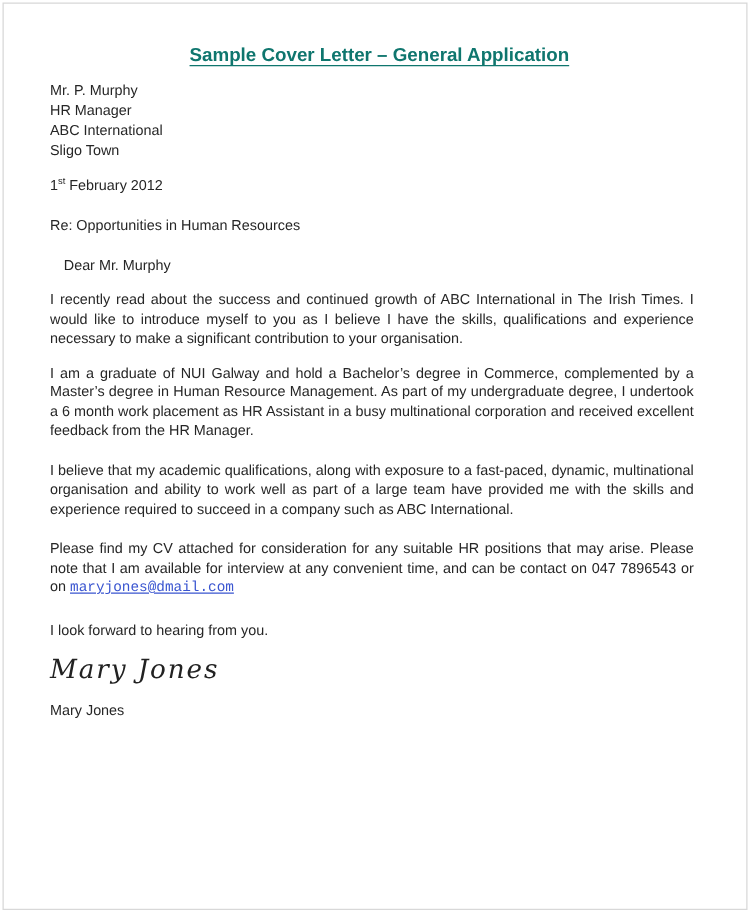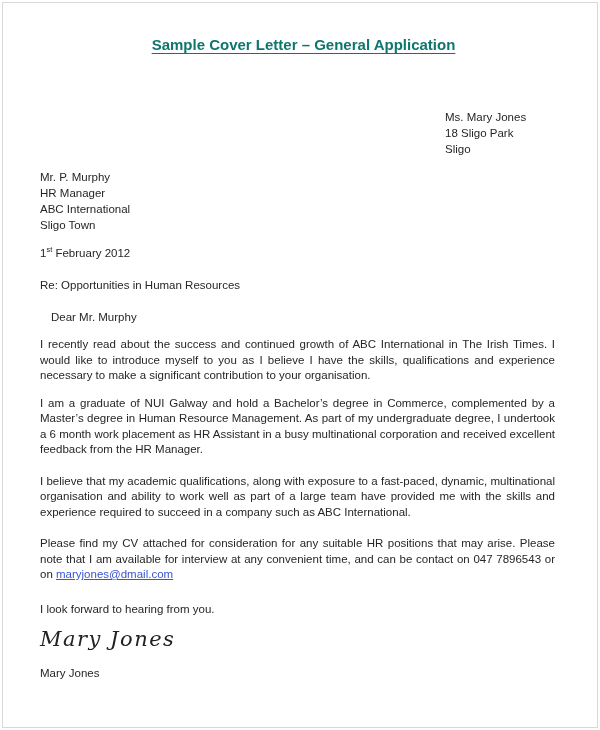--- a/index.html
+++ b/index.html
@@ -40,46 +40,41 @@
     font-weight: normal;
   }
   .salutation { margin: 16px 0 0 0; font-size: 11.5px; line-height: 16px; padding-left: 11px; }
   .body-para {
     margin: 12px 12px 0 0;
     font-size: 11.5px;
     line-height: 15.5px;
     text-align: justify;
   }
   .body-para.extra-gap { margin-top: 16px; }
-  .email-link { color: #3a55d0; text-decoration: underline; cursor: pointer; }
+  .email-link { color: #3a55d0; text-decoration: underline; cursor: pointer; font-family: Liberation Mono, monospace; }
   .closing-line { margin: 18px 0 0 0; font-size: 11.5px; line-height: 16px; }
   .signature-script {
     margin-top: 10px;
     font-family: "DejaVu Serif", serif;
     font-style: italic;
     font-size: 21px;
     letter-spacing: 1.5px;
     color: #222222;
   }
   .signature-typed { margin-top: 16px; font-size: 11.5px; }
 </style>
 </head>
 <body>
 
 <div class="page-frame"></div>
 
 <div class="content">
 
   <h1 class="title">Sample Cover Letter – General Application</h1>
 
-  <div class="addr sender">
-    <div>Ms. Mary Jones</div>
-    <div>18 Sligo Park</div>
-    <div>Sligo</div>
-  </div>
 
   <div class="addr recipient">
     <div>Mr. P. Murphy</div>
     <div>HR Manager</div>
     <div>ABC International</div>
     <div>Sligo Town</div>
   </div>
 
   <p class="date-line"><span>1</span><sup>st</sup><span> February 2012</span></p>
 

